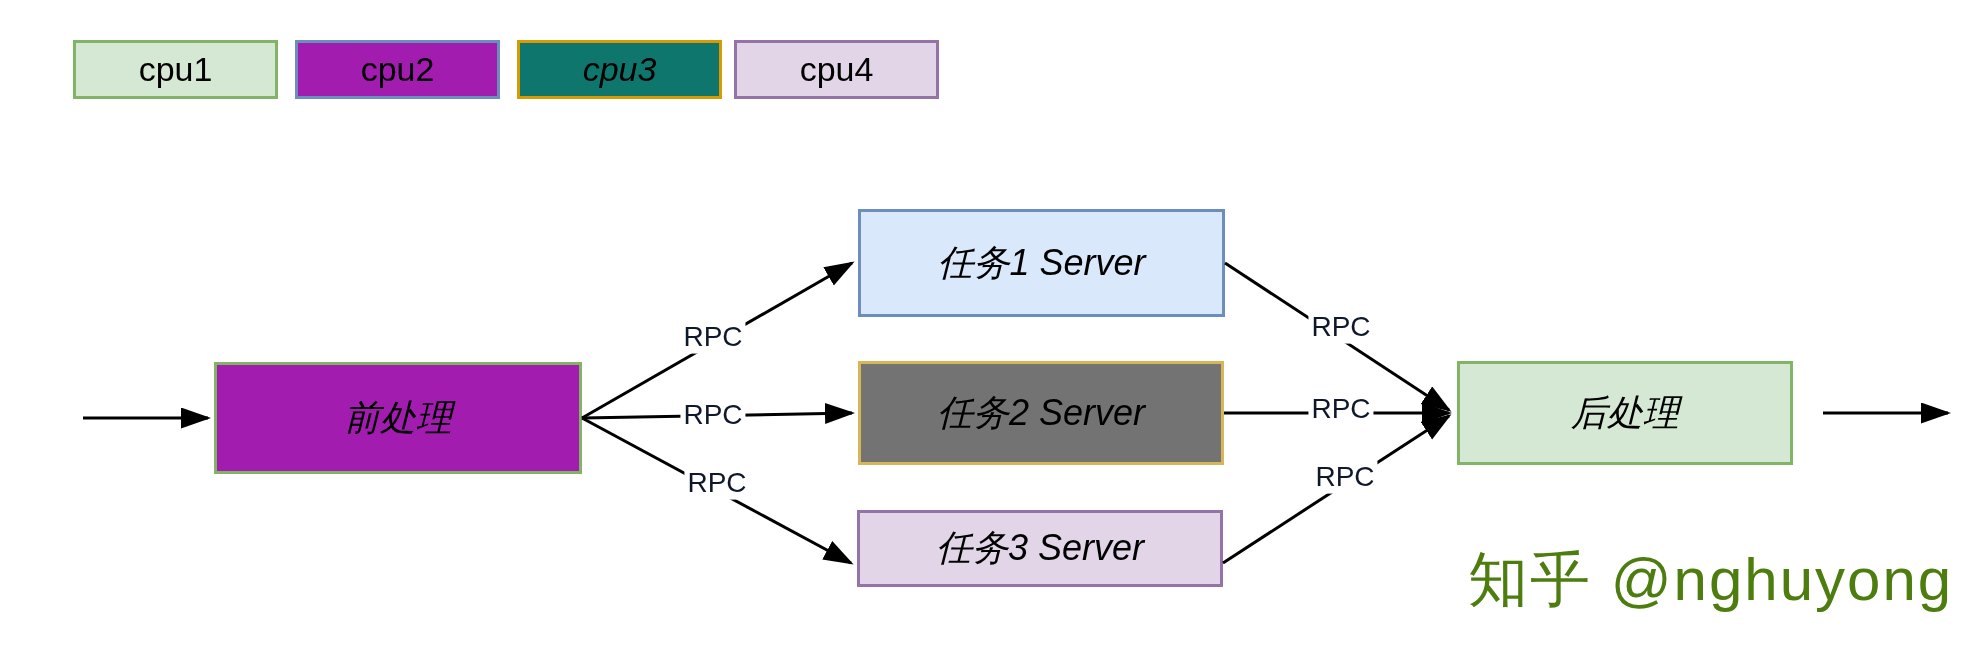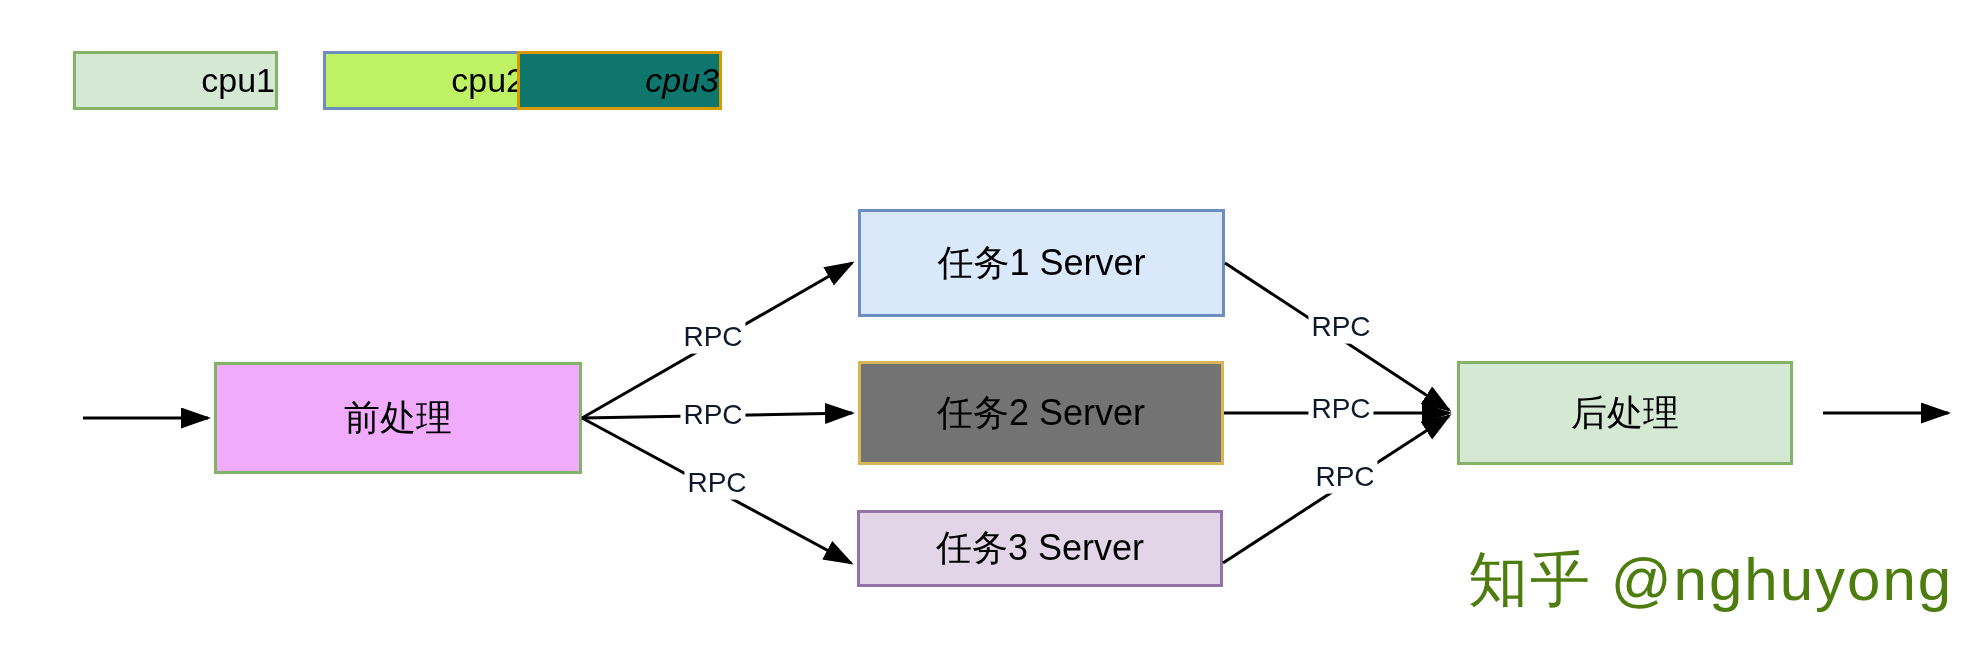--- a/index.html
+++ b/index.html
@@ -11,42 +11,43 @@
   #canvas {
     position: relative;
     width: 1984px;
     height: 662px;
     background: #ffffff;
     overflow: hidden;
   }
   
   .legend-item {
     position: absolute;
-    top: 51px;
+    top: 40px;
     width: 205px;
     height: 59px;
     box-sizing: border-box;
     border: 3px solid #999;
     display: flex;
     align-items: center;
-    justify-content: flex-end;
+    justify-content: center;
     font-size: 34px;
     color: #000;
   }
   
   .node {
     position: absolute;
     box-sizing: border-box;
     border: 3px solid #0f766e;
     display: flex;
     align-items: center;
     justify-content: center;
     font-size: 36px;
     color: #000;
     z-index: 1;
+    font-style: italic;
   }
   
   #edges {
     position: absolute;
     left: 0; top: 0;
     width: 1984px;
     height: 662px;
     z-index: 2;
     pointer-events: none;
   }
@@ -75,28 +76,31 @@
   }
 </style>
 </head>
 <body>
 
 <div id="canvas">
 
   <div class="legend-item" style="left: 73px; background-color: rgb(213, 232, 212); border-color: rgb(130, 179, 102);">
     <span>cpu1</span>
   </div>
-  <div class="legend-item" style="left: 295px; background-color: #bef264; border-color: rgb(108, 142, 191); margin-left: 28px;">
+  <div class="legend-item" style="left: 295px; background-color: #a21caf; border-color: rgb(108, 142, 191);">
     <span>cpu2</span>
   </div>
   <div class="legend-item" style="left: 517px; background-color: #0f766e; border-color: rgb(215, 155, 0); font-style: italic;">
     <span>cpu3</span>
   </div>
+  <div class="legend-item" style="left: 734px; background-color: rgb(225, 213, 231); border-color: rgb(150, 115, 166);">
+    <span>cpu4</span>
+  </div>
 
-  <div class="node" style="left: 214px; top: 362px; width: 368px; height: 112px; background-color: #f0abfc; border-color: rgb(130, 179, 102);">
+  <div class="node" style="left: 214px; top: 362px; width: 368px; height: 112px; background-color: #a21caf; border-color: rgb(130, 179, 102);">
     <span>前处理</span>
   </div>
 
   <div class="node" style="left: 858px; top: 209px; width: 367px; height: 108px; background-color: rgb(218, 232, 252); border-color: rgb(108, 142, 191);">
     <span>任务1 Server</span>
   </div>
 
   <div class="node" style="left: 858px; top: 361px; width: 366px; height: 104px; background-color: #737373; border-color: rgb(214, 182, 86);">
     <span>任务2 Server</span>
   </div>

